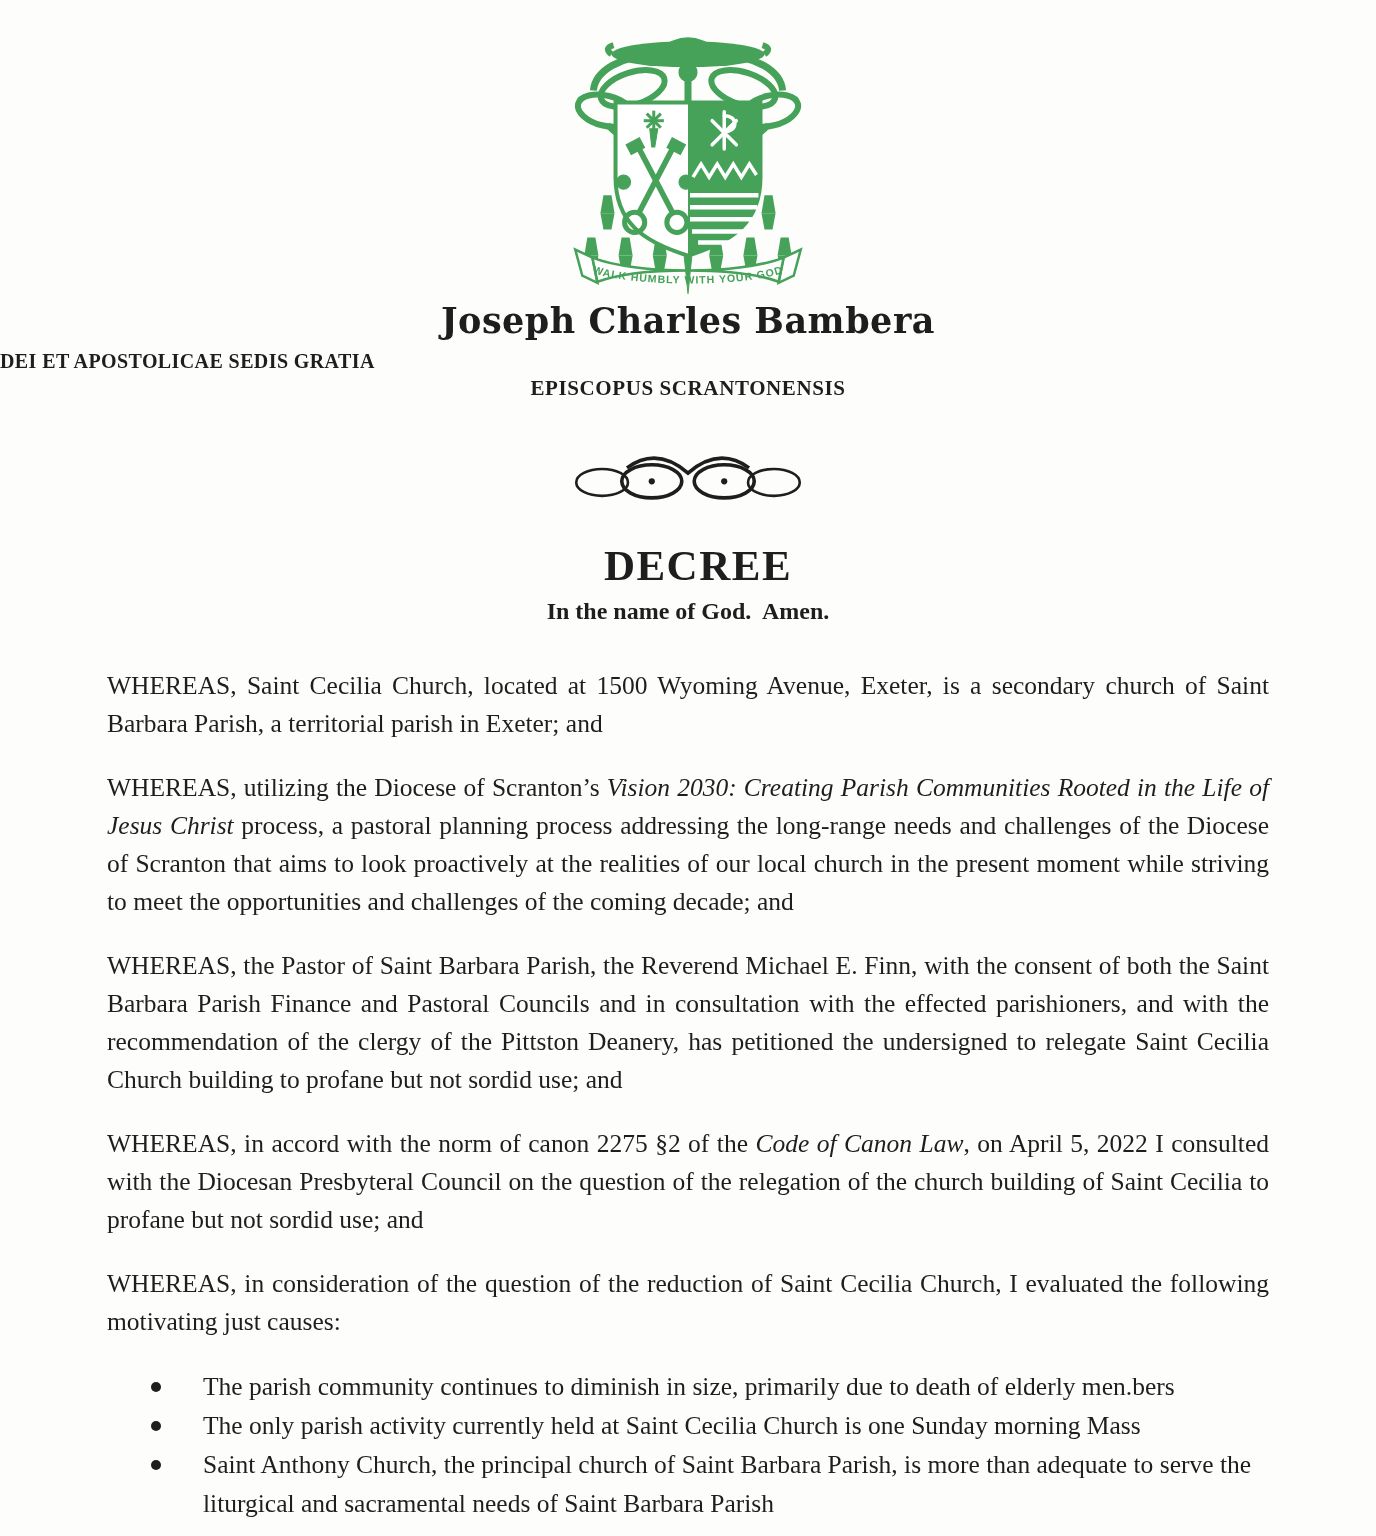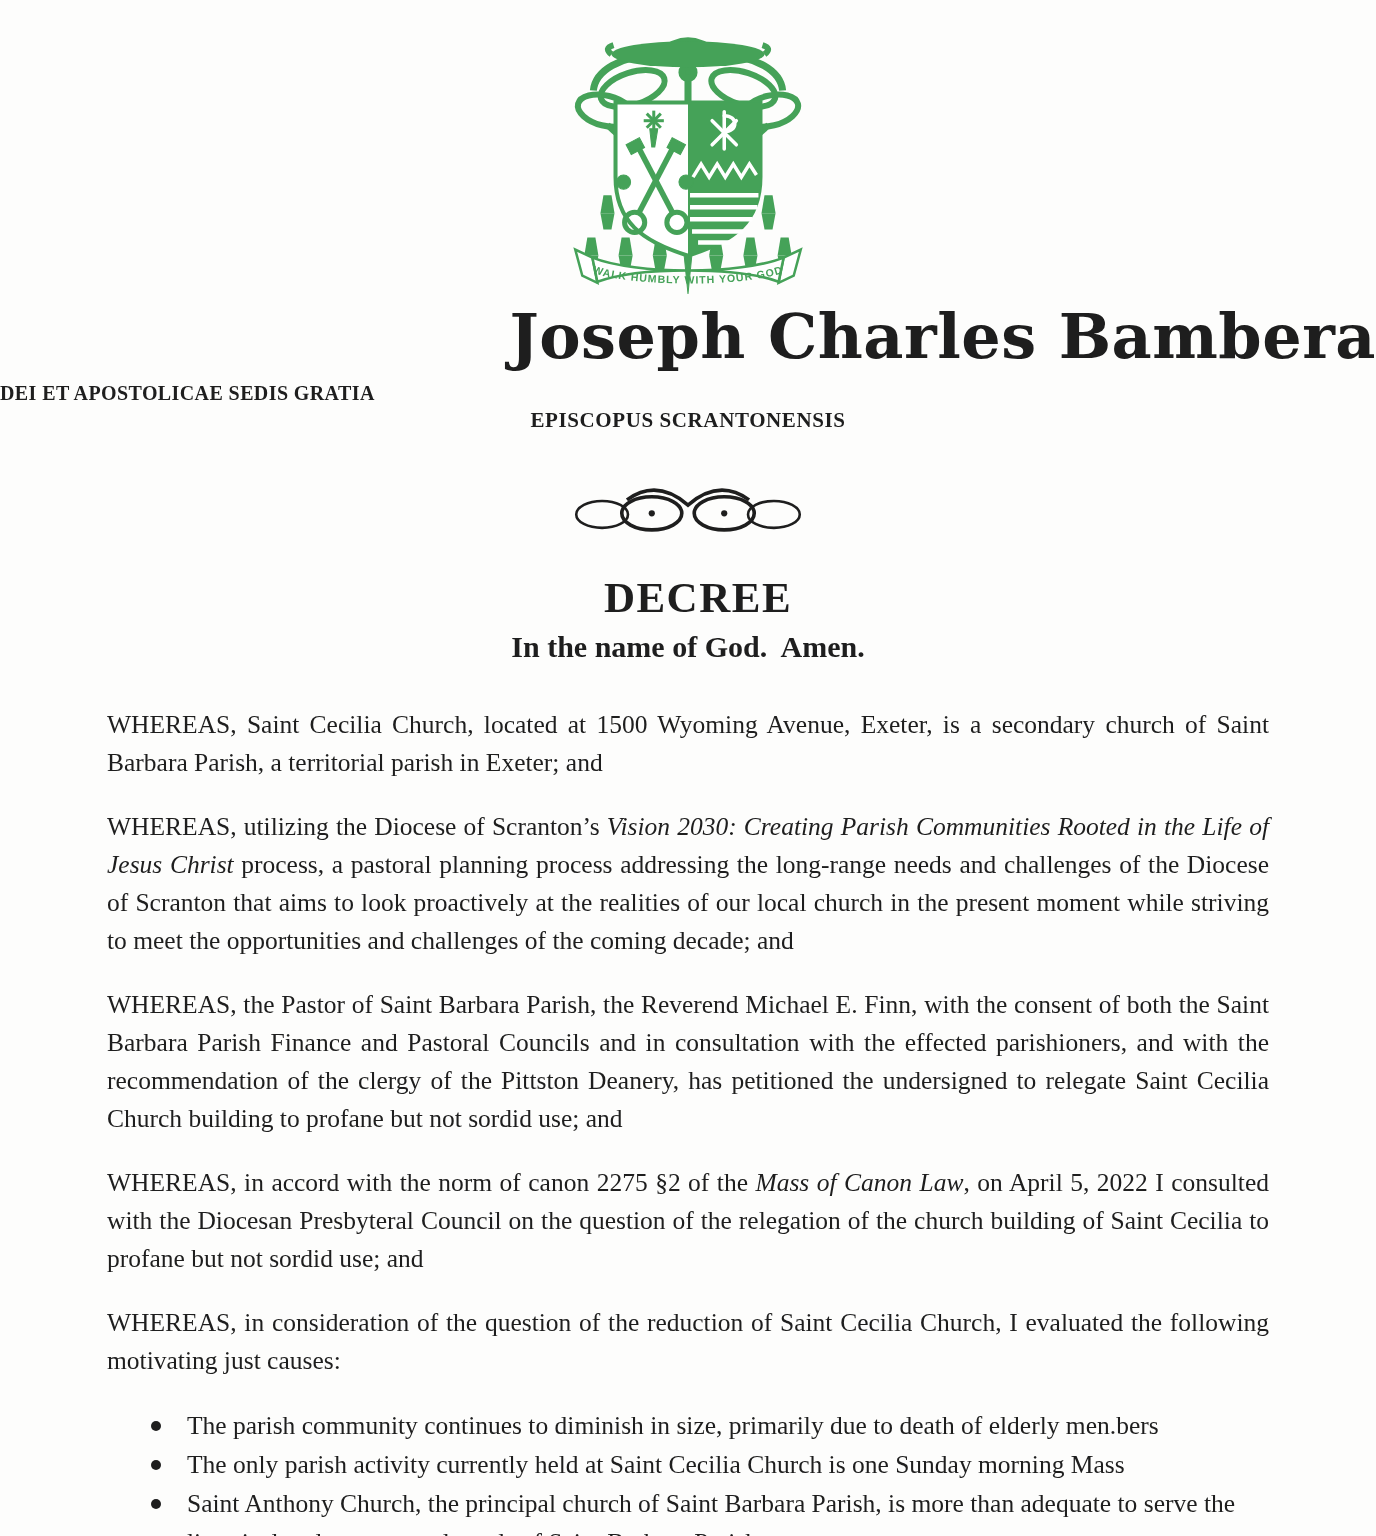--- a/index.html
+++ b/index.html
@@ -9,57 +9,57 @@
     font-family:"Liberation Serif", serif;
     color:#1e1e1e;
     overflow:hidden;
   }
   .page { position:relative; width:1376px; height:1536px; }
 
   .crest { width:302px; margin:14px auto 0; }
   .crest svg { display:block; width:100%; }
 
   .bishop-name {
-    text-align:right;
+    text-align:center;
     font-family:"DejaVu Serif", serif;
     font-weight:bold;
-    font-size:62px;
+    font-size:35px;
     margin-top:2px;
     letter-spacing:0.5px;
   }
   .latin1 {
     font-weight:bold; font-size:20px;
     margin-top:9px; letter-spacing:0.4px;
   }
   .latin2 {
     text-align:center; font-weight:bold; font-size:21px;
     margin-top:3px; letter-spacing:0.6px;
   }
 
   .flourish { width:238px; margin:40px auto 0; }
   .flourish svg { display:block; width:100%; }
 
   .decree-title {
     text-align:center; font-weight:bold; font-size:43px;
     margin:36px 0 0; letter-spacing:1.5px;padding-left:20px;
   }
   .decree-subtitle {
-    text-align:center; font-weight:bold; font-size:30px;
+    text-align:center; font-weight:bold; font-size:24px;
     margin:8px 0 0; white-space:pre-wrap;
   }
 
   .body-text {
     width:1162px; margin:42px auto 0;
     font-size:25.5px; line-height:38px;
   }
   .body-text p { margin:0 0 26px; text-align:justify; }
   .body-text .it { font-style:italic; }
 
   ul.bullets { margin:10px 0 0; padding:0 0 0 44px; list-style:none; }
-  ul.bullets li { display:flex; gap:26px; line-height:39px; align-items:flex-start; }
+  ul.bullets li { display:flex; gap:42px; line-height:39px; align-items:flex-start; }
   ul.bullets .dot {
     flex:0 0 auto; width:10px; height:10px; border-radius:50%;
     background:#1e1e1e; margin-top:15px;
   }
 </style>
 </head>
 <body>
 
 <div class="page">
 
@@ -183,21 +183,21 @@
   </div>
 
   <h1 class="decree-title">DECREE</h1>
   <h2 class="decree-subtitle">In the name of God.  Amen.</h2>
 
   <div class="body-text">
     <div>
         <p><span>WHEREAS, Saint Cecilia Church, located at 1500 Wyoming Avenue, Exeter, is a secondary church of Saint Barbara Parish, a territorial parish in Exeter; and</span></p>
         <p><span>WHEREAS, utilizing the Diocese of Scranton’s </span><span class="it">Vision 2030: Creating Parish Communities Rooted in the Life of Jesus Christ</span><span> process, a pastoral planning process addressing the long-range needs and challenges of the Diocese of Scranton that aims to look proactively at the realities of our local church in the present moment while striving to meet the opportunities and challenges of the coming decade; and</span></p>
         <p><span>WHEREAS, the Pastor of Saint Barbara Parish, the Reverend Michael E. Finn, with the consent of both the Saint Barbara Parish Finance and Pastoral Councils and in consultation with the effected parishioners, and with the recommendation of the clergy of the Pittston Deanery, has petitioned the undersigned to relegate Saint Cecilia Church building to profane but not sordid use; and</span></p>
-        <p><span>WHEREAS, in accord with the norm of canon 2275 §2 of the </span><span class="it">Mass of Canon Law</span><span>, on April 5, 2022 I consulted with the Diocesan Presbyteral Council on the question of the relegation of the church building of Saint Cecilia to profane but not sordid use; and</span></p>
+        <p><span>WHEREAS, in accord with the norm of canon 2275 §2 of the </span><span class="it">Code of Canon Law</span><span>, on April 5, 2022 I consulted with the Diocesan Presbyteral Council on the question of the relegation of the church building of Saint Cecilia to profane but not sordid use; and</span></p>
         <p><span>WHEREAS, in consideration of the question of the reduction of Saint Cecilia Church, I evaluated the following motivating just causes:</span></p>
       </div>
     <ul class="bullets">
         <li>
           <span class="dot"></span>
           <span>The parish community continues to diminish in size, primarily due to death of elderly men.bers</span>
         </li>
         <li>
           <span class="dot"></span>
           <span>The only parish activity currently held at Saint Cecilia Church is one Sunday morning Mass</span>

